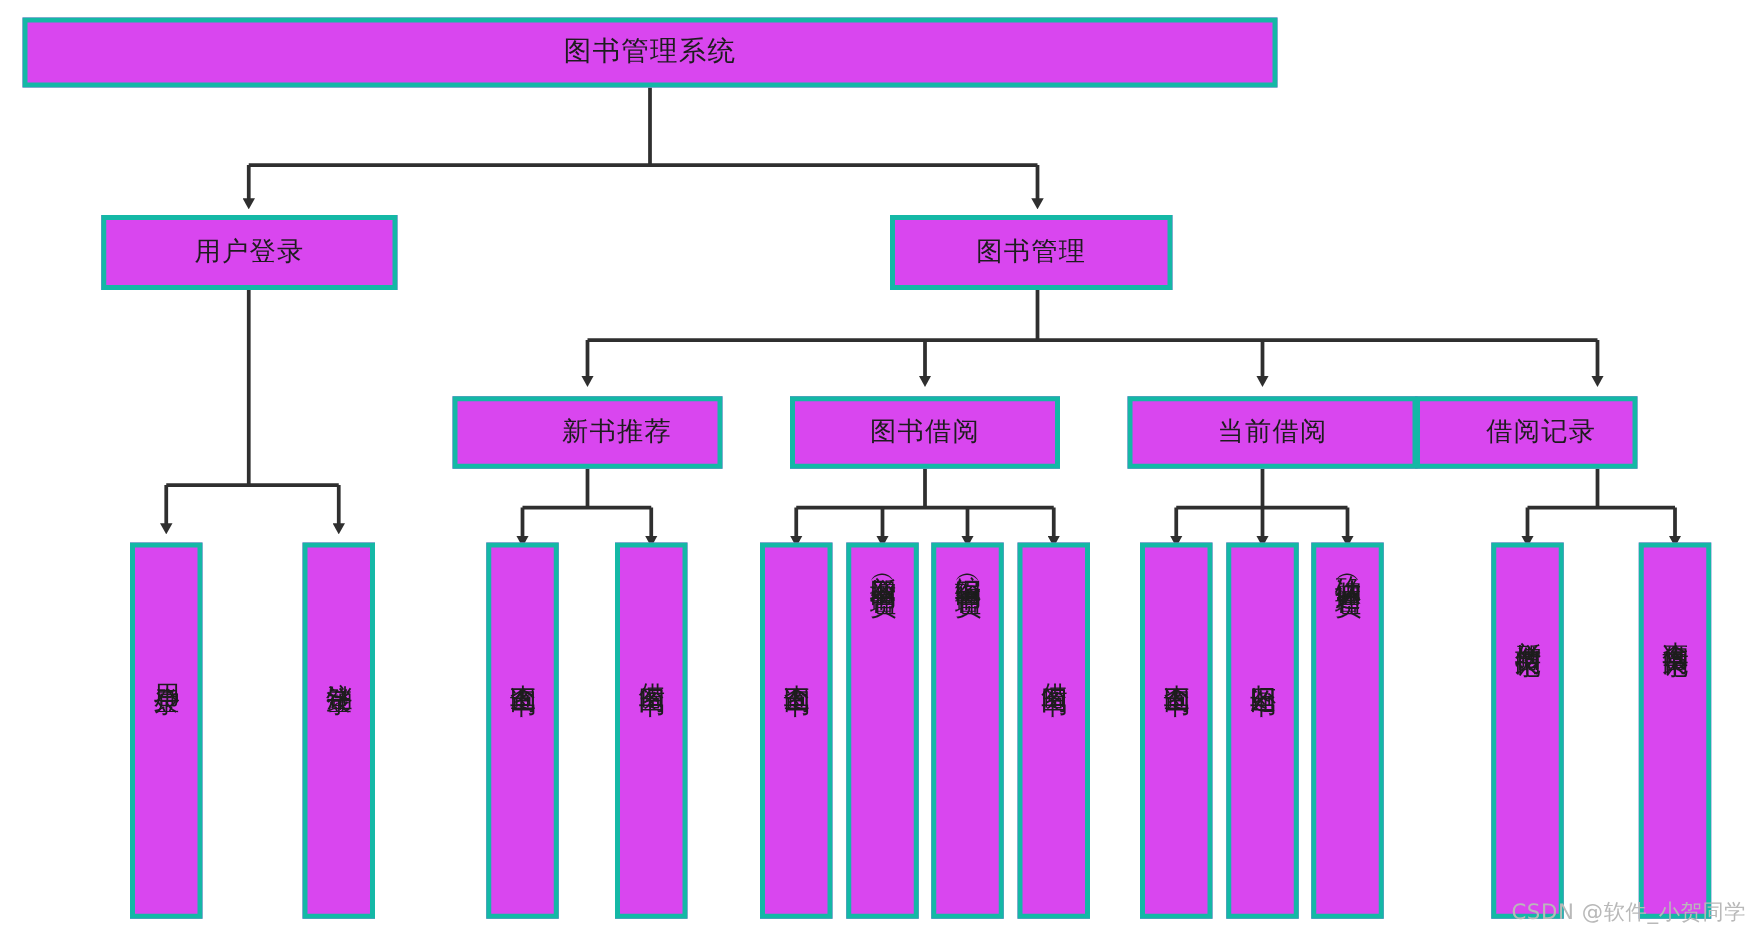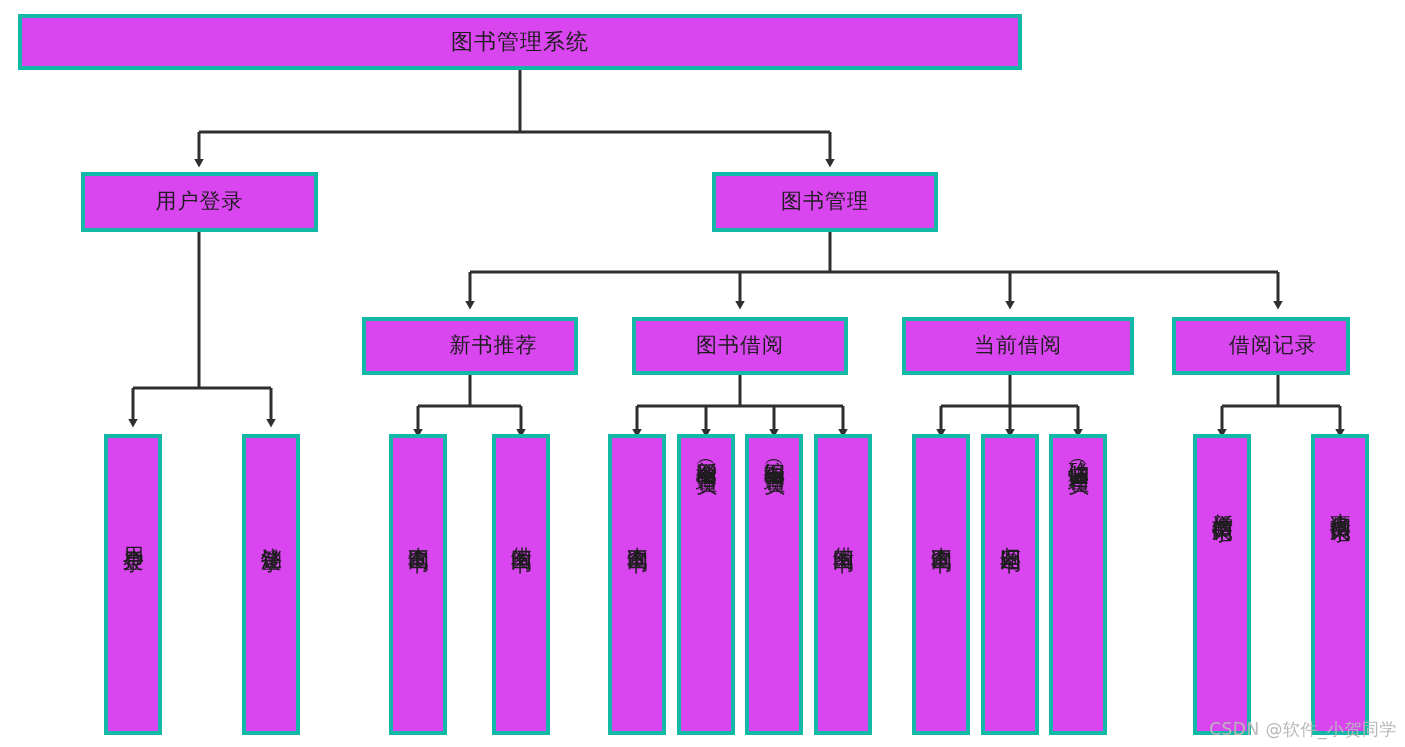--- a/index.html
+++ b/index.html
@@ -142,21 +142,21 @@
 
   <div class="node node-h" style="left:362px; top:317px; width:216px; height:58px;padding-left:47px;">
     <span class="label">新书推荐</span>
   </div>
   <div class="node node-h" style="left:632px; top:317px; width:216px; height:58px;justify-content:center;">
     <span class="label">图书借阅</span>
   </div>
   <div class="node node-h" style="left:902px; top:317px; width:232px; height:58px;justify-content:center;">
     <span class="label">当前借阅</span>
   </div>
-  <div class="node node-h" style="left:1172px; top:317px; width:178px; height:58px;padding-left:24px;">
+  <div class="node node-h" style="left:1132px; top:317px; width:178px; height:58px;padding-left:24px;">
     <span class="label">借阅记录</span>
   </div>
 
   <div class="node node-v midshort" style="left:104px; top:434px; width:58px; height:301px;">
     <span class="label">用户登录</span>
   </div>
   <div class="node node-v midshort" style="left:242px; top:434px; width:58px; height:301px;">
     <span class="label">注销登录</span>
   </div>
 

